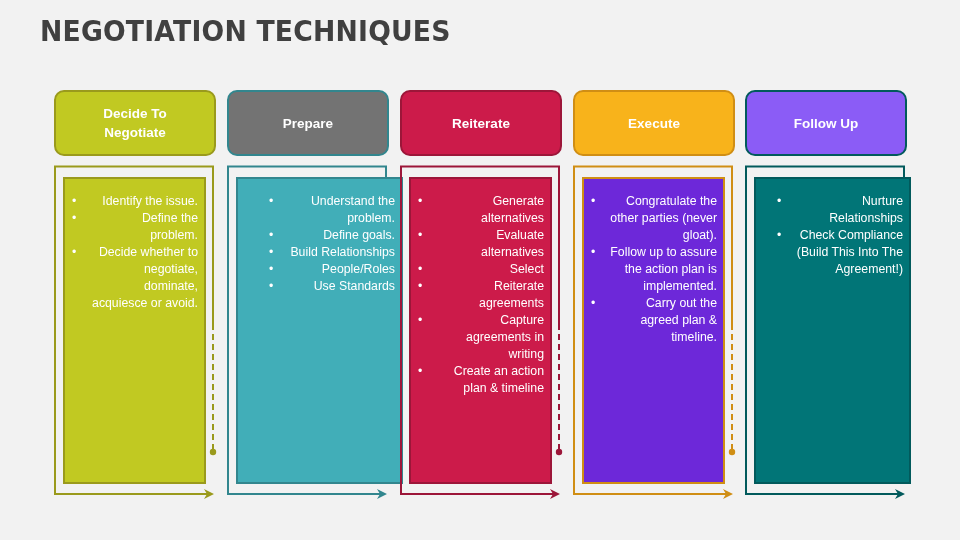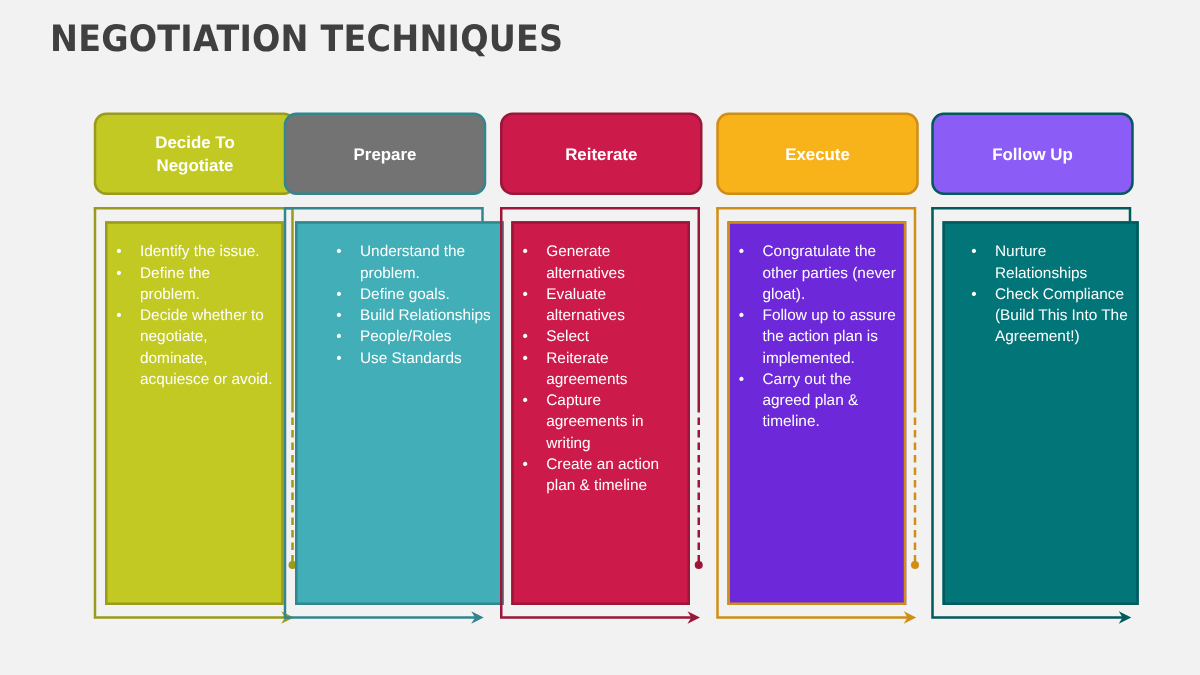--- a/index.html
+++ b/index.html
@@ -2,32 +2,32 @@
 <html><head>
 <meta charset="utf-8">
 <style>
   html, body { margin:0; padding:0; }
   body { width:960px; height:540px; background:#f2f2f2; position:relative; overflow:hidden; font-family:"Liberation Sans", sans-serif; }
   .title { position:absolute; left:40px; top:14px; font-size:29px; font-weight:bold; color:#404040; letter-spacing:0.2px; font-family:"DejaVu Sans", sans-serif; transform:scaleX(0.92); transform-origin:left; }
   .col { position:absolute; top:0; width:162px; height:540px; }
   .head { position:absolute; left:0; top:90px; width:158px; height:62px; border-radius:10px; border:2px solid; display:flex; align-items:center; justify-content:center; text-align:center; color:#fff; font-weight:bold; font-size:13.5px; line-height:19px; box-sizing:content-box; }
   .outline { position:absolute; left:0; top:166px; width:159px; height:328px; }
   .outline svg { position:absolute; left:0; top:0; overflow:visible; }
-  .body { position:absolute; left:9px; top:177px; width:139px; height:303px; border:2px solid; box-sizing:content-box; color:#fff; font-size:12.3px; line-height:17px; }
+  .body { position:absolute; left:9px; top:177px; width:139px; height:303px; border:2px solid; box-sizing:content-box; color:#fff; font-size:12.3px; line-height:17px;text-align:right; }
   .body ul { margin:0; padding:14px 6px 0 26px; list-style:none; }
   .body li { position:relative; }
   .body li::before { content:"•"; position:absolute; left:-19px; top:0; }
 </style>
 </head>
 <body>
 
 <div class="title">NEGOTIATION TECHNIQUES</div>
 
 <div id="cols">
-    <div class="col" style="left: 54px; margin-left: 21px;">
+    <div class="col" style="left: 54px;">
     <div class="head" style="background:#c1c922;border-color:#9a9a1c;">
       <span style="display:block;width:80px">Decide To Negotiate</span>
     </div>
     <div class="outline">
       <svg width="162" height="334">
         <polyline points="1,0 1,328 155,328" fill="none" stroke="#9a9a1c" stroke-width="2"></polyline>
         <polyline points="0,0.5 159,0.5 159,164" fill="none" stroke="#9a9a1c" stroke-width="2"></polyline>
         <line x1="159" y1="168" x2="159" y2="284" stroke="#9a9a1c" stroke-width="2" stroke-dasharray="6,4"></line>
         <circle cx="159" cy="286" r="3.2" fill="#9a9a1c"></circle>
         <polygon points="150,323 160,328 150,333 153,328" fill="#9a9a1c"></polygon>

